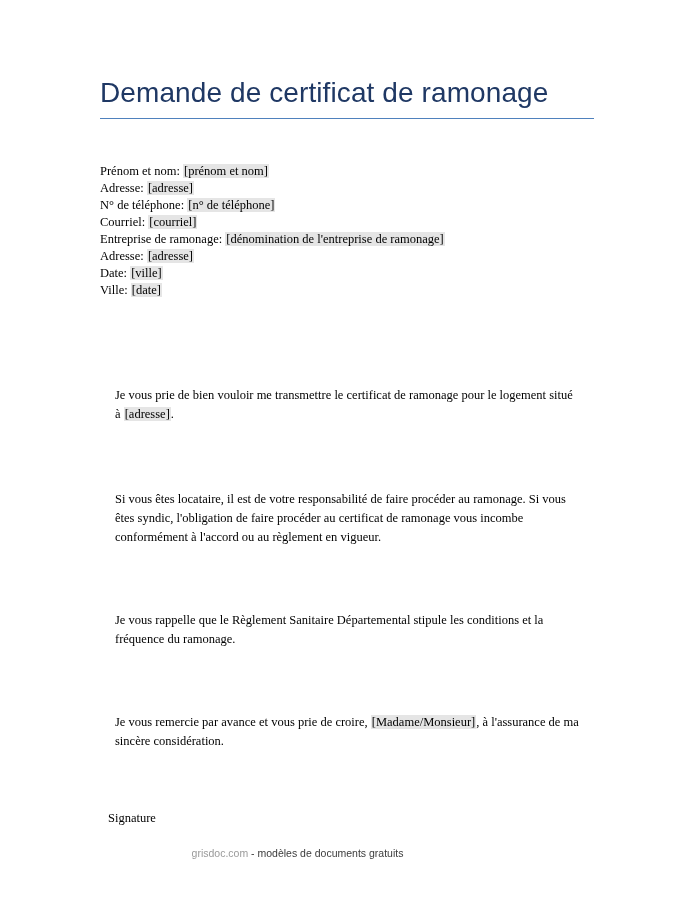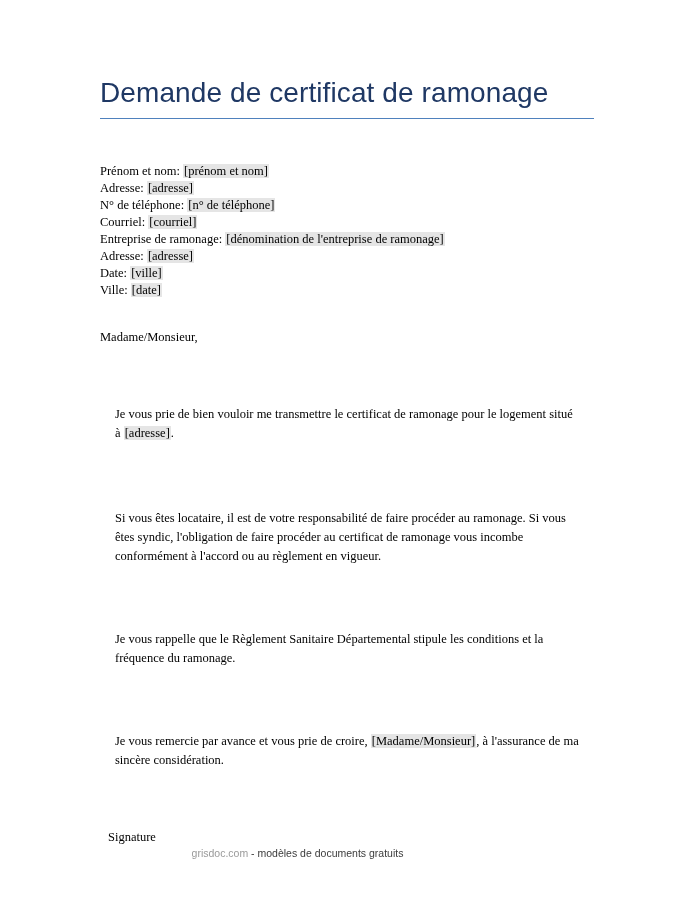--- a/index.html
+++ b/index.html
@@ -159,21 +159,20 @@
 
     <div class="field-line">
       <span class="field-label">Ville:</span>
       <span class="hl">[date]</span>
     </div>
 
   </div>
 
   <div class="body-block">
 
-    <p class="salutation">Madame/Monsieur,</p>
 
     <div class="gap-lg"></div>
 
     <p class="para"><span>Je vous prie de bien vouloir me transmettre le certificat de ramonage pour le logement situé à </span><span class="hl">[adresse]</span><span>.</span></p>
 
     <div class="gap-md"></div>
 
     <p class="para">Si vous êtes locataire, il est de votre responsabilité de faire procéder au ramonage. Si vous êtes syndic, l'obligation de faire procéder au certificat de ramonage vous incombe conformément à l'accord ou au règlement en vigueur.</p>
 
     <div class="gap-sm"></div>

